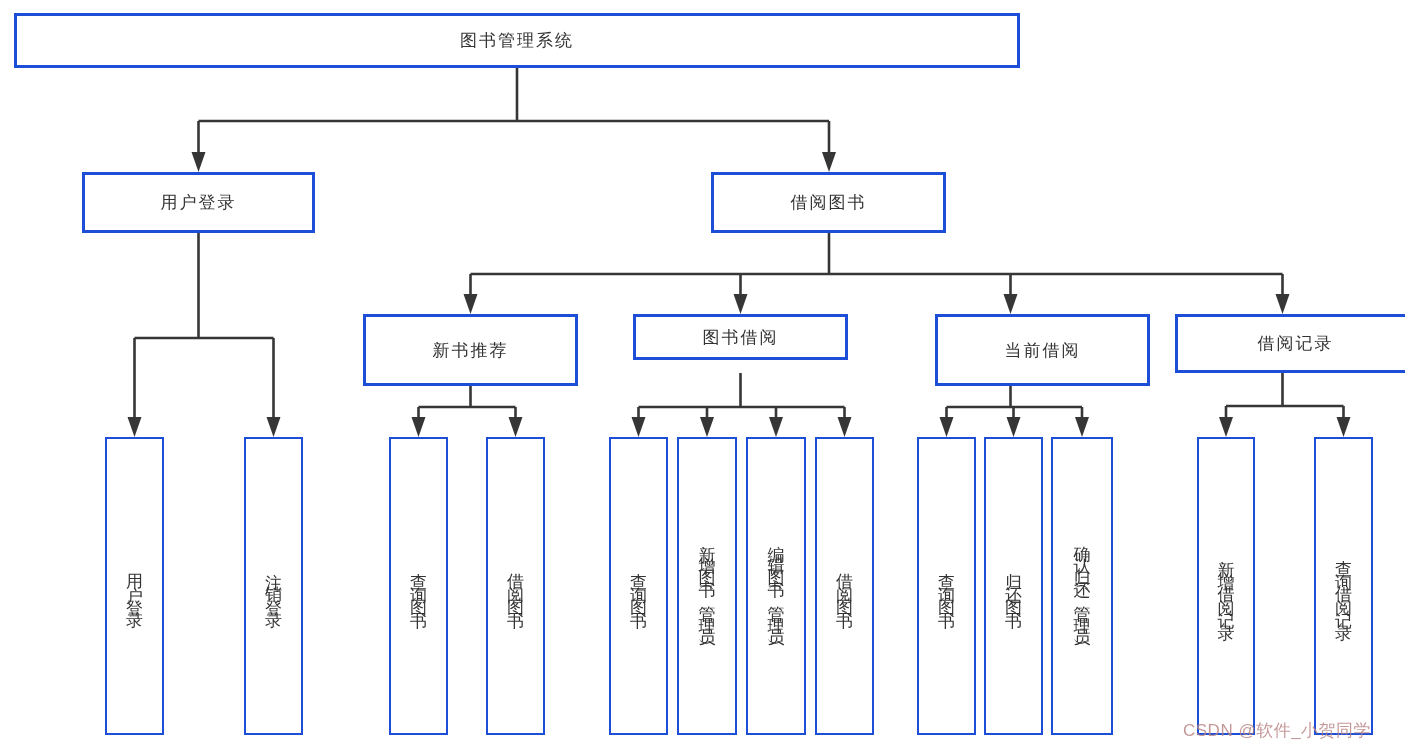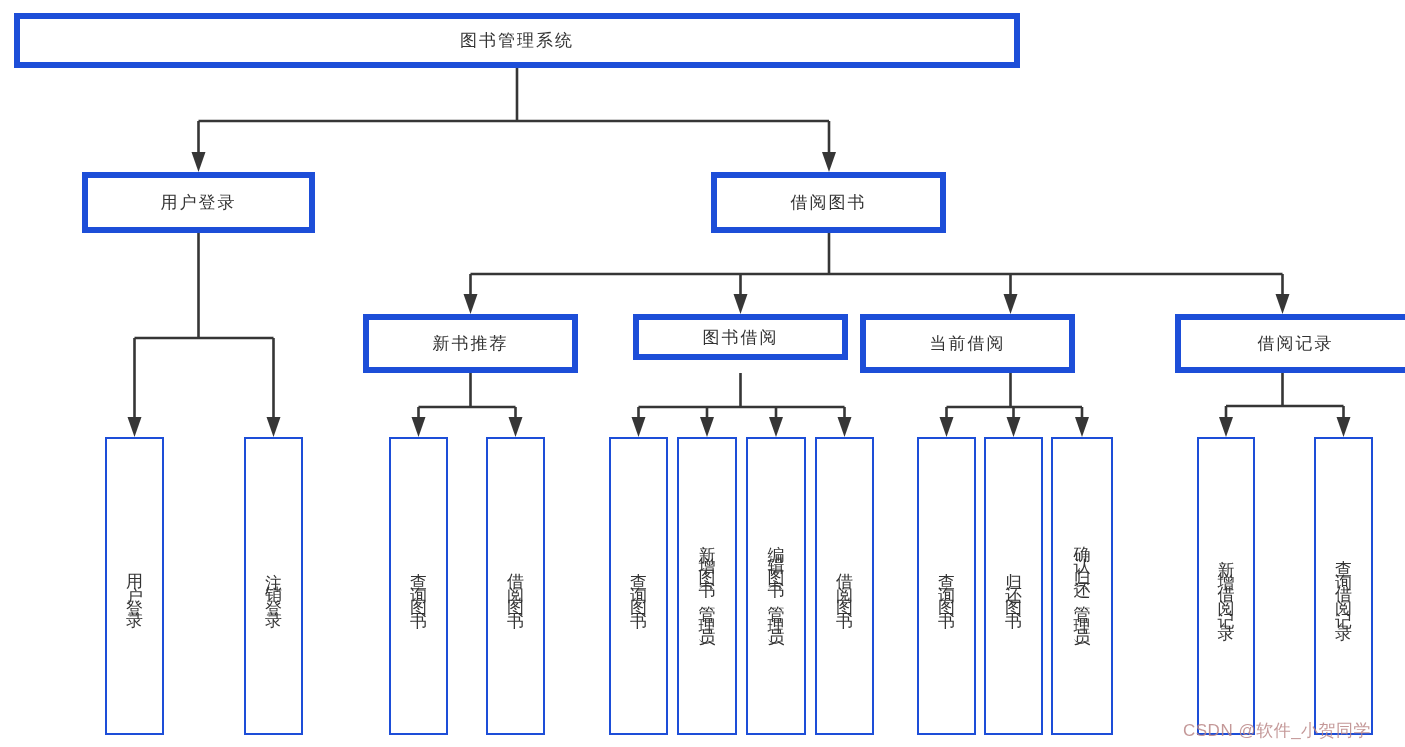--- a/index.html
+++ b/index.html
@@ -2,31 +2,31 @@
 <html><head>
 <meta charset="utf-8">
 <style>
   html,body{margin:0;padding:0;background:#ffffff;}
   .stage{
     position:relative;width:1405px;height:747px;background:#ffffff;overflow:hidden;
     font-family:"Liberation Sans","DejaVu Sans",sans-serif;color:#333333;
   }
   .connectors{position:absolute;left:0;top:0;width:1405px;height:747px;z-index:1;}
   .node{
-    position:absolute;box-sizing:border-box;background:#ffffff;border:6px solid #1d4ed8;
+    position:absolute;box-sizing:border-box;background:#ffffff;border:3px solid #1d4ed8;
     display:flex;align-items:center;justify-content:center;z-index:2;
     font-size:17px;letter-spacing:2px;white-space:nowrap;
   }
   
   .n-root{left:14px;top:13px;width:1006px;height:55px;}
   .n-user-login{left:82px;top:172px;width:233px;height:61px;}
   .n-book-mgmt{left:711px;top:172px;width:235px;height:61px;}
-  .n-new-book{left:363px;top:314px;width:215px;height:59px;text-align:center;}
+  .n-new-book{left:363px;top:314px;width:215px;height:72px;text-align:center;}
   .n-book-borrow{left:633px;top:314px;width:215px;height:46px;}
-  .n-current-borrow{left:860px;top:314px;width:215px;height:59px;}
+  .n-current-borrow{left:935px;top:314px;width:215px;height:72px;}
   .n-borrow-records{left:1175px;top:314px;width:241px;height:59px;}
   
   .leaf{top:437px;height:298px;width:59px;border-width:2.5px;}
   .leaf .vtext{
     display:block;writing-mode:vertical-rl;text-orientation:mixed;
     letter-spacing:13px;font-size:17px;line-height:1;
   }
   .l-u1{left:105px;}
   .l-u2{left:244px;}
   .l-n1{left:389px;}

